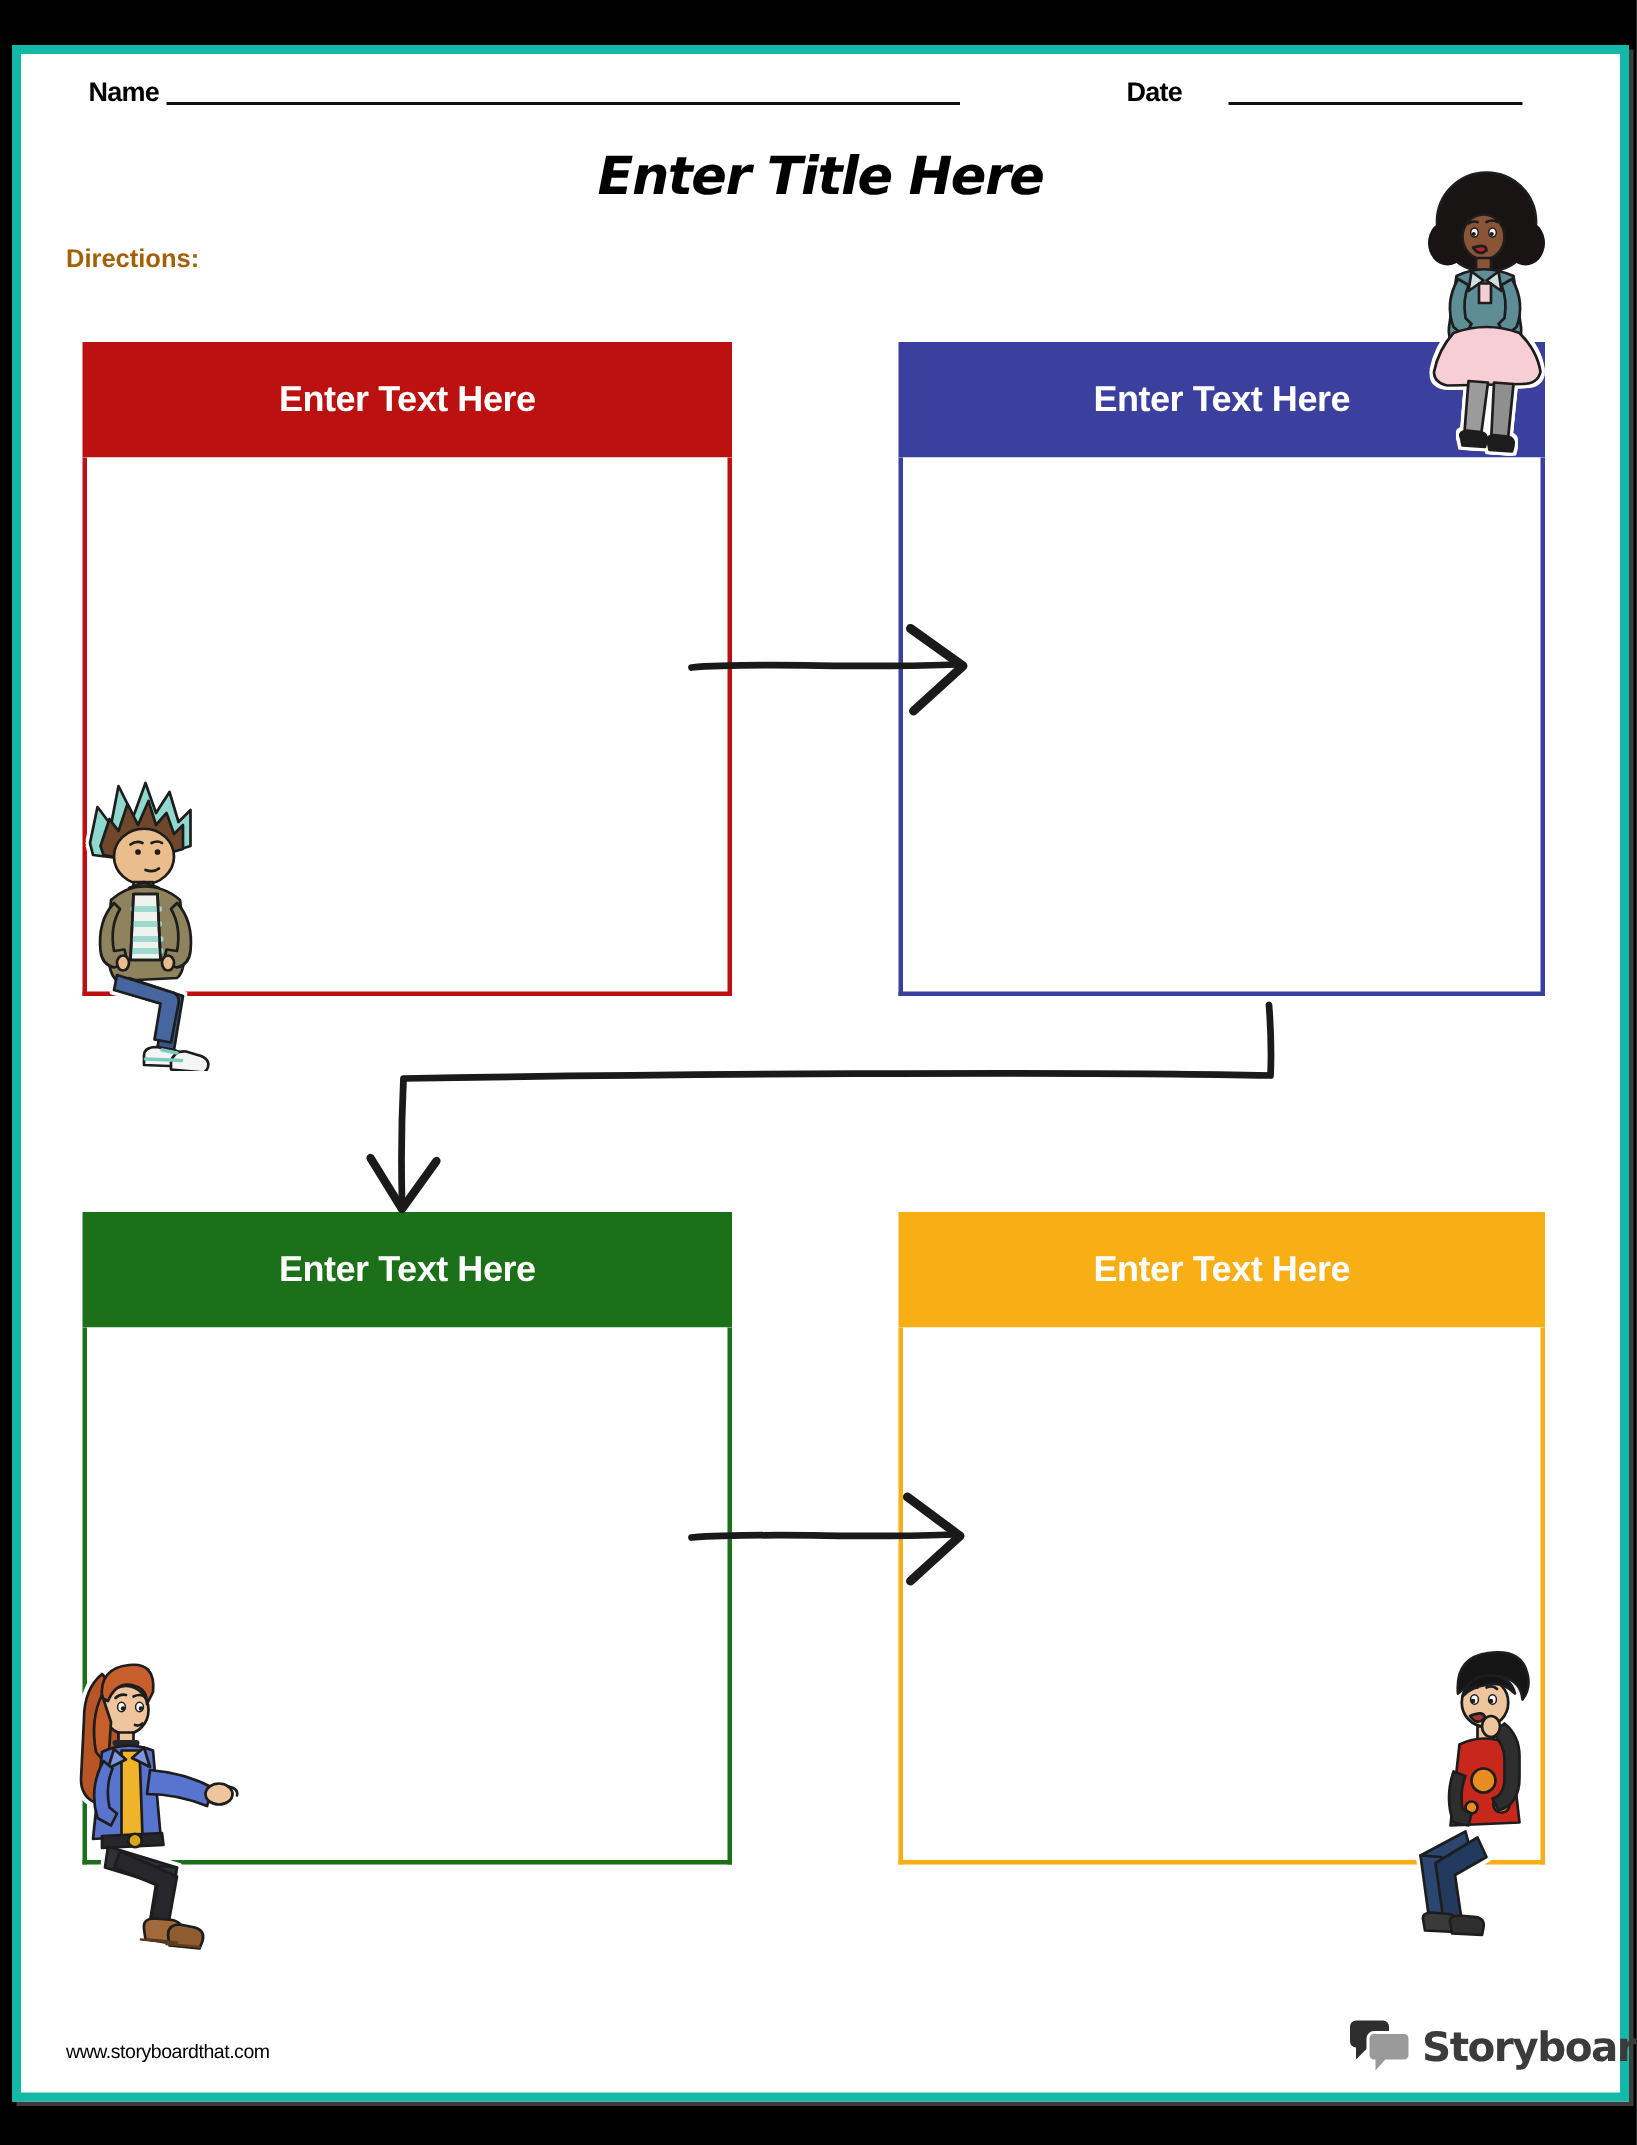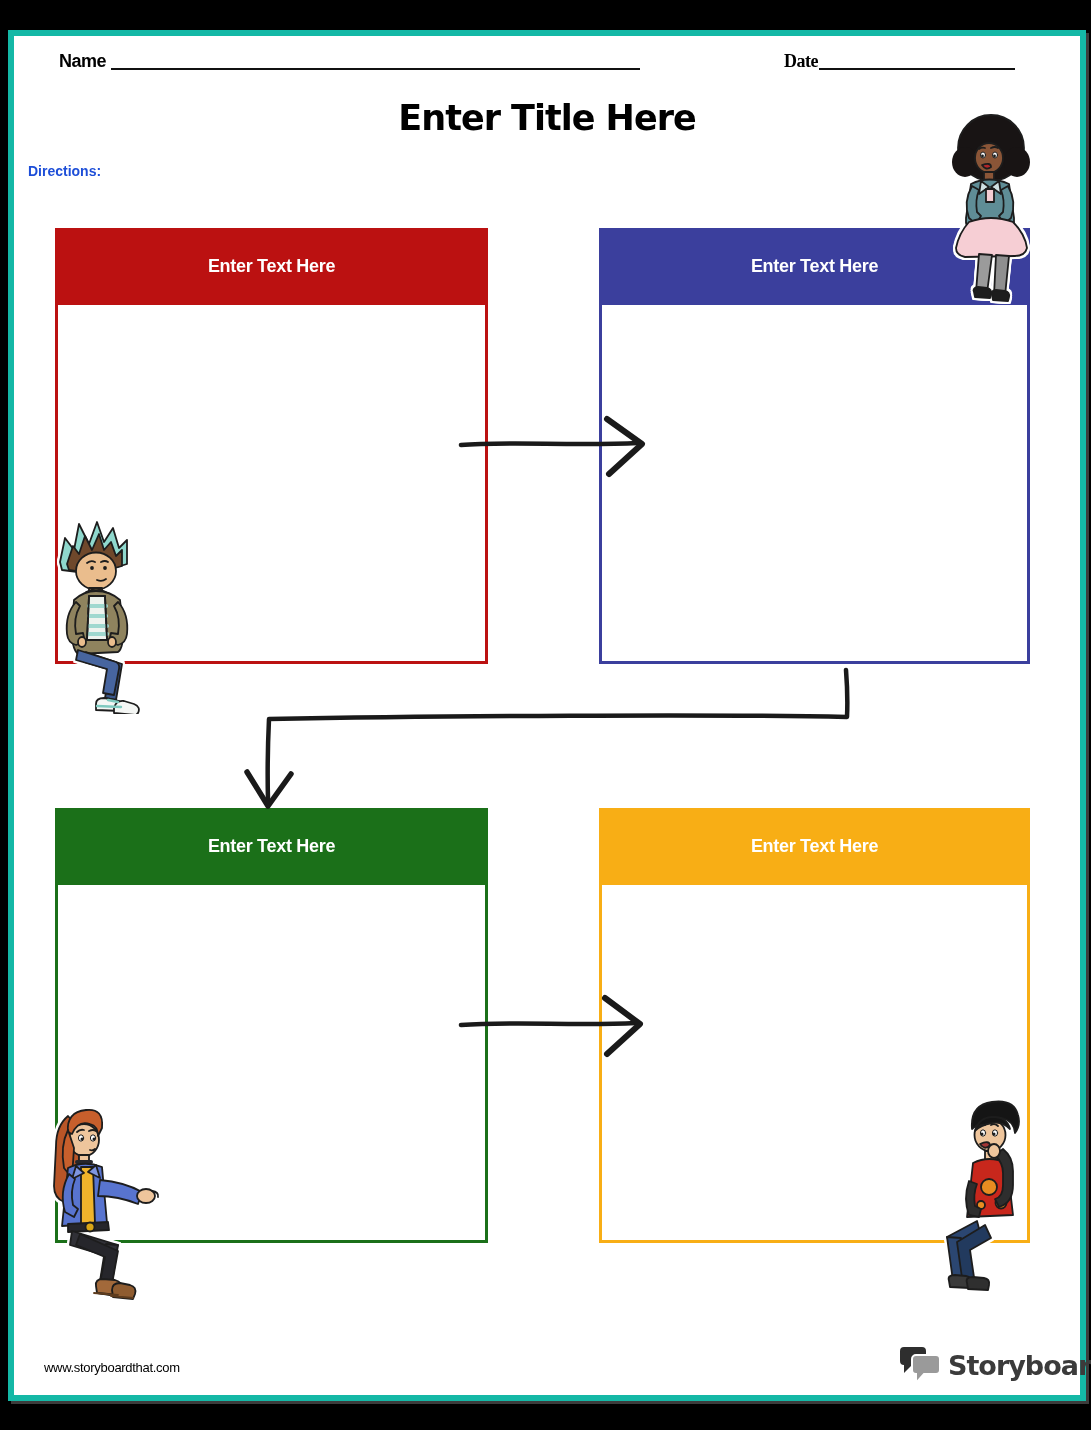--- a/index.html
+++ b/index.html
@@ -4,47 +4,47 @@
 <style>
   html,body{margin:0;padding:0;background:#000;}
   .canvas{position:relative;width:1091px;height:1430px;background:#000;overflow:hidden;
           font-family:"Liberation Sans",sans-serif;}
   .page{position:absolute;left:8px;top:30px;width:1066px;height:1359px;background:#fff;
         border:6px solid #14b8a6;box-shadow:3px 3px 0 rgba(110,110,110,.55);}
   
   .field-label{position:absolute;font-size:18px;font-weight:bold;color:#000;letter-spacing:-.5px;}
   .field-line{position:absolute;border-bottom:2px solid #111;height:0;}
   .title{position:absolute;left:0;top:62px;width:100%;text-align:center;
-         font-family:"DejaVu Sans",sans-serif;font-weight:bold;font-size:35px;color:#000;letter-spacing:-1px;}
-  .directions{position:absolute;left:14px;top:127px;font-size:14px;font-weight:bold;color:#1d4ed8;}
+         font-family:"DejaVu Sans",sans-serif;font-weight:bold;font-size:35px;color:#000;letter-spacing:-1px;font-style:italic;}
+  .directions{position:absolute;left:30px;top:127px;font-size:17px;font-weight:bold;color:#a16207;}
   
   .tbox{position:absolute;box-sizing:border-box;}
   .tbox .hd{height:77px;display:flex;align-items:center;justify-content:center;
-            color:#fff;font-size:18px;font-weight:bold;letter-spacing:-.3px;}
+            color:#fff;font-size:24px;font-weight:bold;letter-spacing:-.3px;}
   .tbox .bd{position:absolute;left:0;right:0;top:77px;bottom:0;background:#fff;
             border:3px solid #000;border-top:none;box-sizing:border-box;}
   
   .arrows{position:absolute;left:0;top:0;width:1066px;height:1359px;pointer-events:none;}
   
   .char{position:absolute;pointer-events:none;
         filter:drop-shadow(2px 0 0 #fff) drop-shadow(-2px 0 0 #fff) drop-shadow(0 2px 0 #fff) drop-shadow(0 -2px 0 #fff);}
   
   .url{position:absolute;left:30px;top:1324px;font-size:13px;font-weight:normal;letter-spacing:-.3px;color:#000;}
   .logo{position:absolute;left:884px;top:1308px;display:flex;align-items:center;gap:6px;}
   .logo-text{font-family:"DejaVu Sans",sans-serif;font-size:27px;font-weight:bold;letter-spacing:-1px;color:#3b3b3b;}
 </style>
 </head>
 <body>
 
 <div class="canvas">
   <div class="page">
 
     <span class="field-label" style="left:45px;top:15px;">Name</span>
     <div class="field-line" style="left:97px;top:32px;width:529px;"></div>
-    <span class="field-label" style="left:770px;top:15px;font-family:Liberation Serif, serif;">Date</span>
+    <span class="field-label" style="left:737px;top:15px;">Date</span>
     <div class="field-line" style="left:805px;top:32px;width:196px;"></div>
 
     <div class="title">Enter Title Here</div>
 
     <div class="directions">Directions:</div>
 
     <div class="tbox" style="left:41px;top:192px;width:433px;height:436px;">
       <div class="hd" style="background-color: rgb(187, 17, 17);">Enter Text Here</div>
       <div class="bd" style="border-color: rgb(187, 17, 17);"></div>
     </div>

